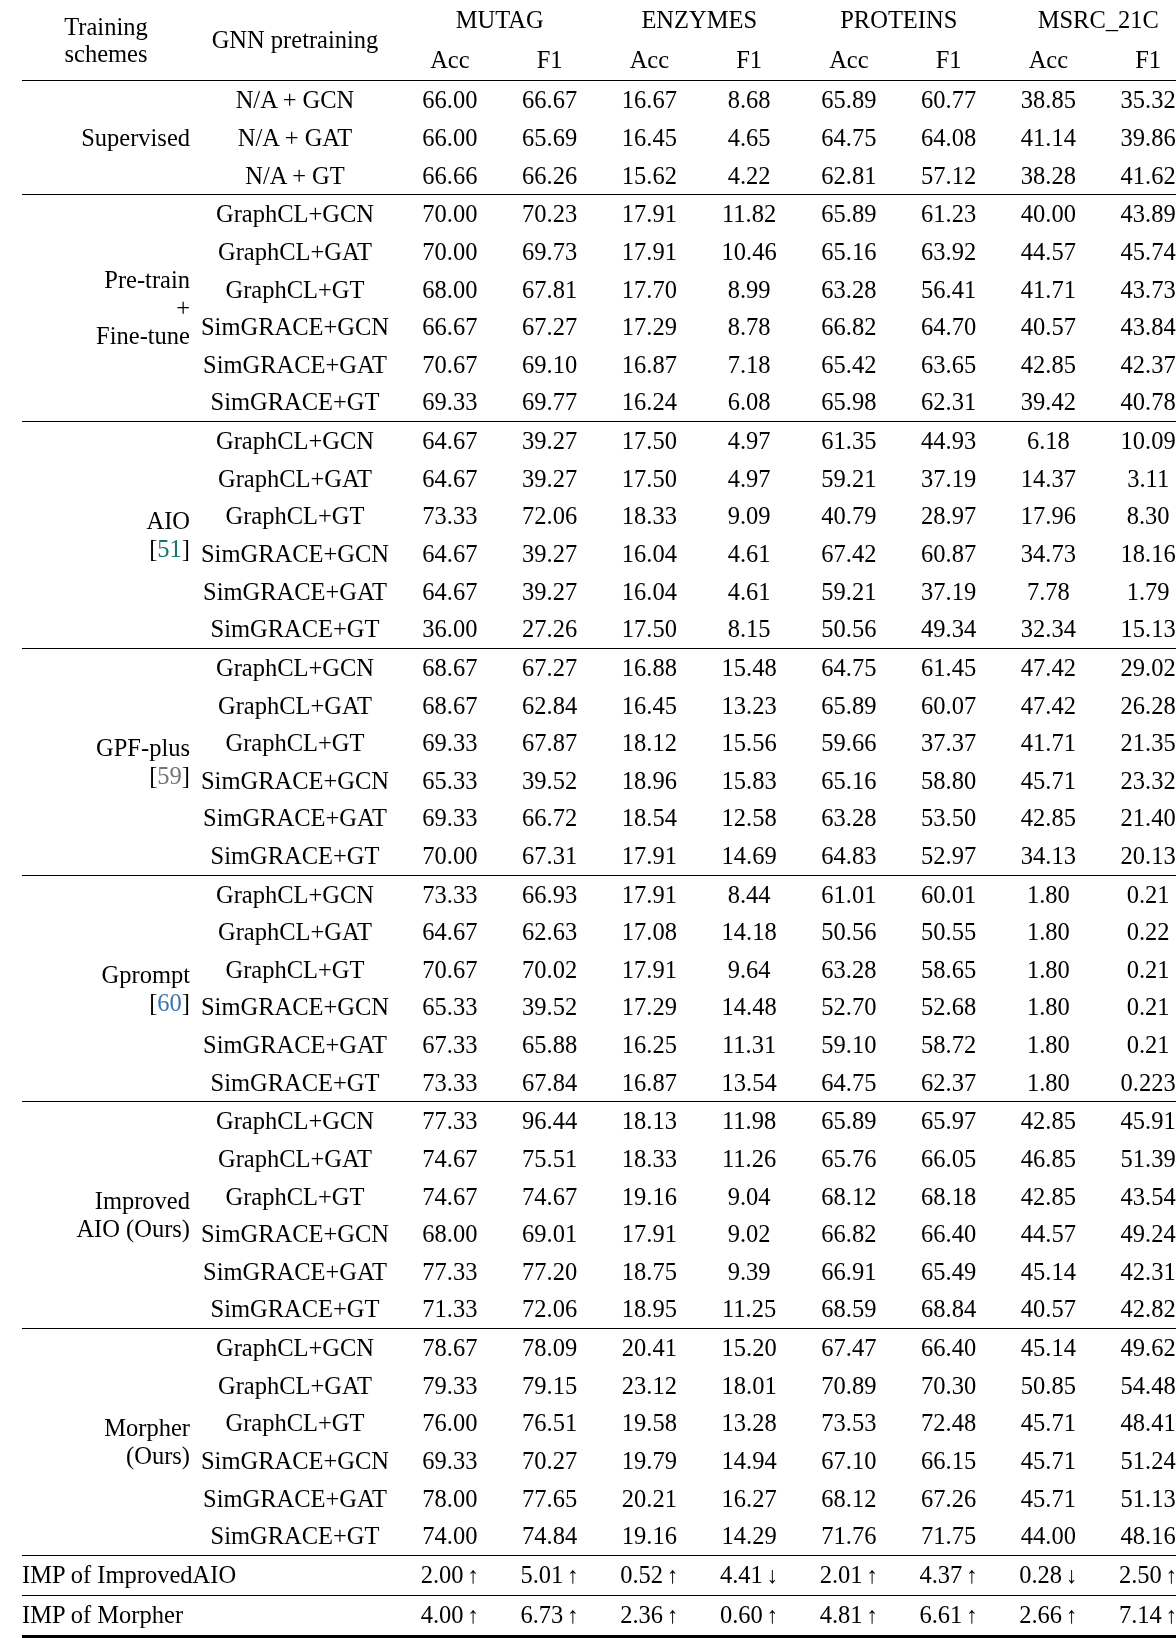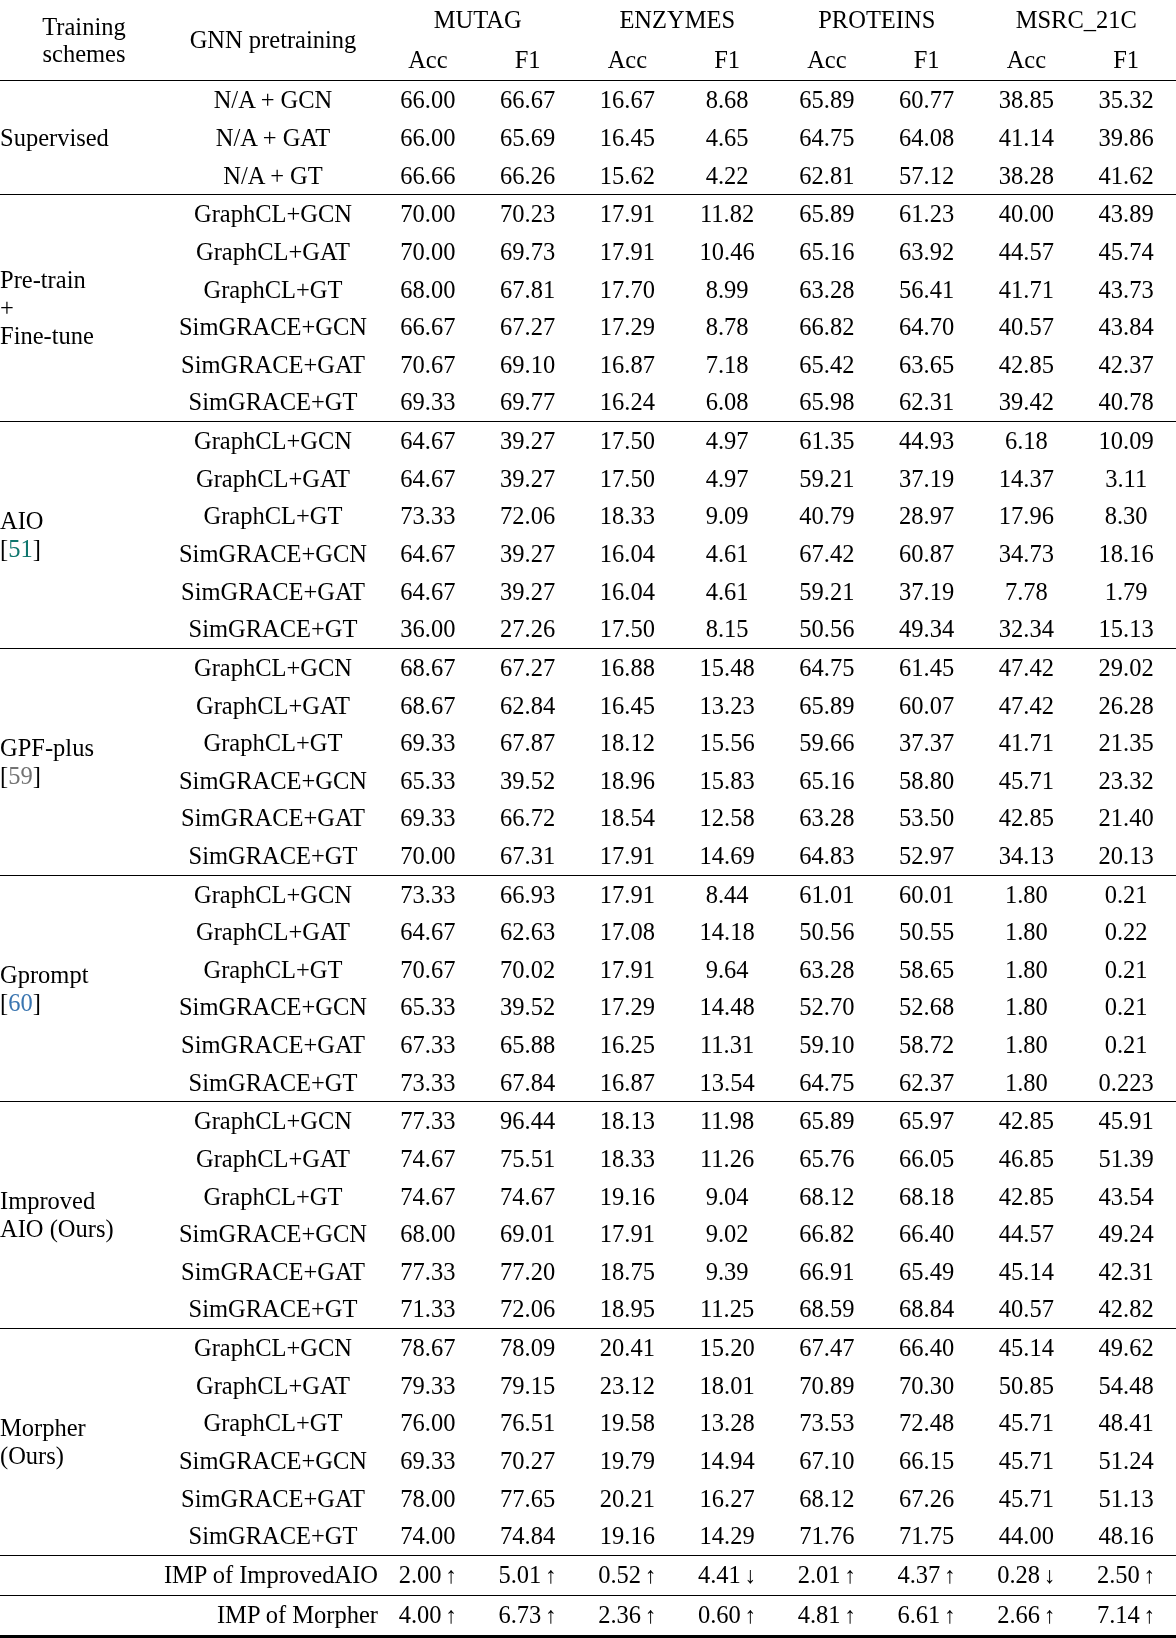--- a/index.html
+++ b/index.html
@@ -11,21 +11,21 @@
     width: 1176px;
     height: 1638px;
     font-family: "Liberation Serif", "DejaVu Serif", serif;
     color: #000000;
     overflow: hidden;
   }
   #table-wrap {
     width: 1176px;
     height: 1638px;
     box-sizing: border-box;
-    padding: 0 0;
+    padding: 0 22px;
   }
   table.results {
     width: 100%;
     height: 100%;
     border-collapse: collapse;
     table-layout: fixed;
     font-size: 24.5px;
     line-height: 1.05;
   }
   table.results td, table.results th {
@@ -53,33 +53,33 @@
     padding-top: 8px;
     padding-bottom: 1px;
   }
   .hdr-sub {
     text-align: center;
     padding-bottom: 6px;
     padding-top: 1px;
   }
   
   .scheme-cell {
-    text-align: left;
+    text-align: right;
     vertical-align: middle;
     line-height: 1.14;
   }
   .pretrain-cell {
     text-align: center;
     padding-right: 12px;
   }
   .num {
     text-align: center;
   }
   .imp-label {
-    text-align: right;
+    text-align: left;
     vertical-align: middle;
   }
   .cite-num { color: #3a75b0; }
   .arrow { display: inline-block; padding-left: 4px; font-size: 23px; }
   .nowrap { white-space: nowrap; }
 </style>
 </head>
 <body>
 
 <div id="table-wrap">

